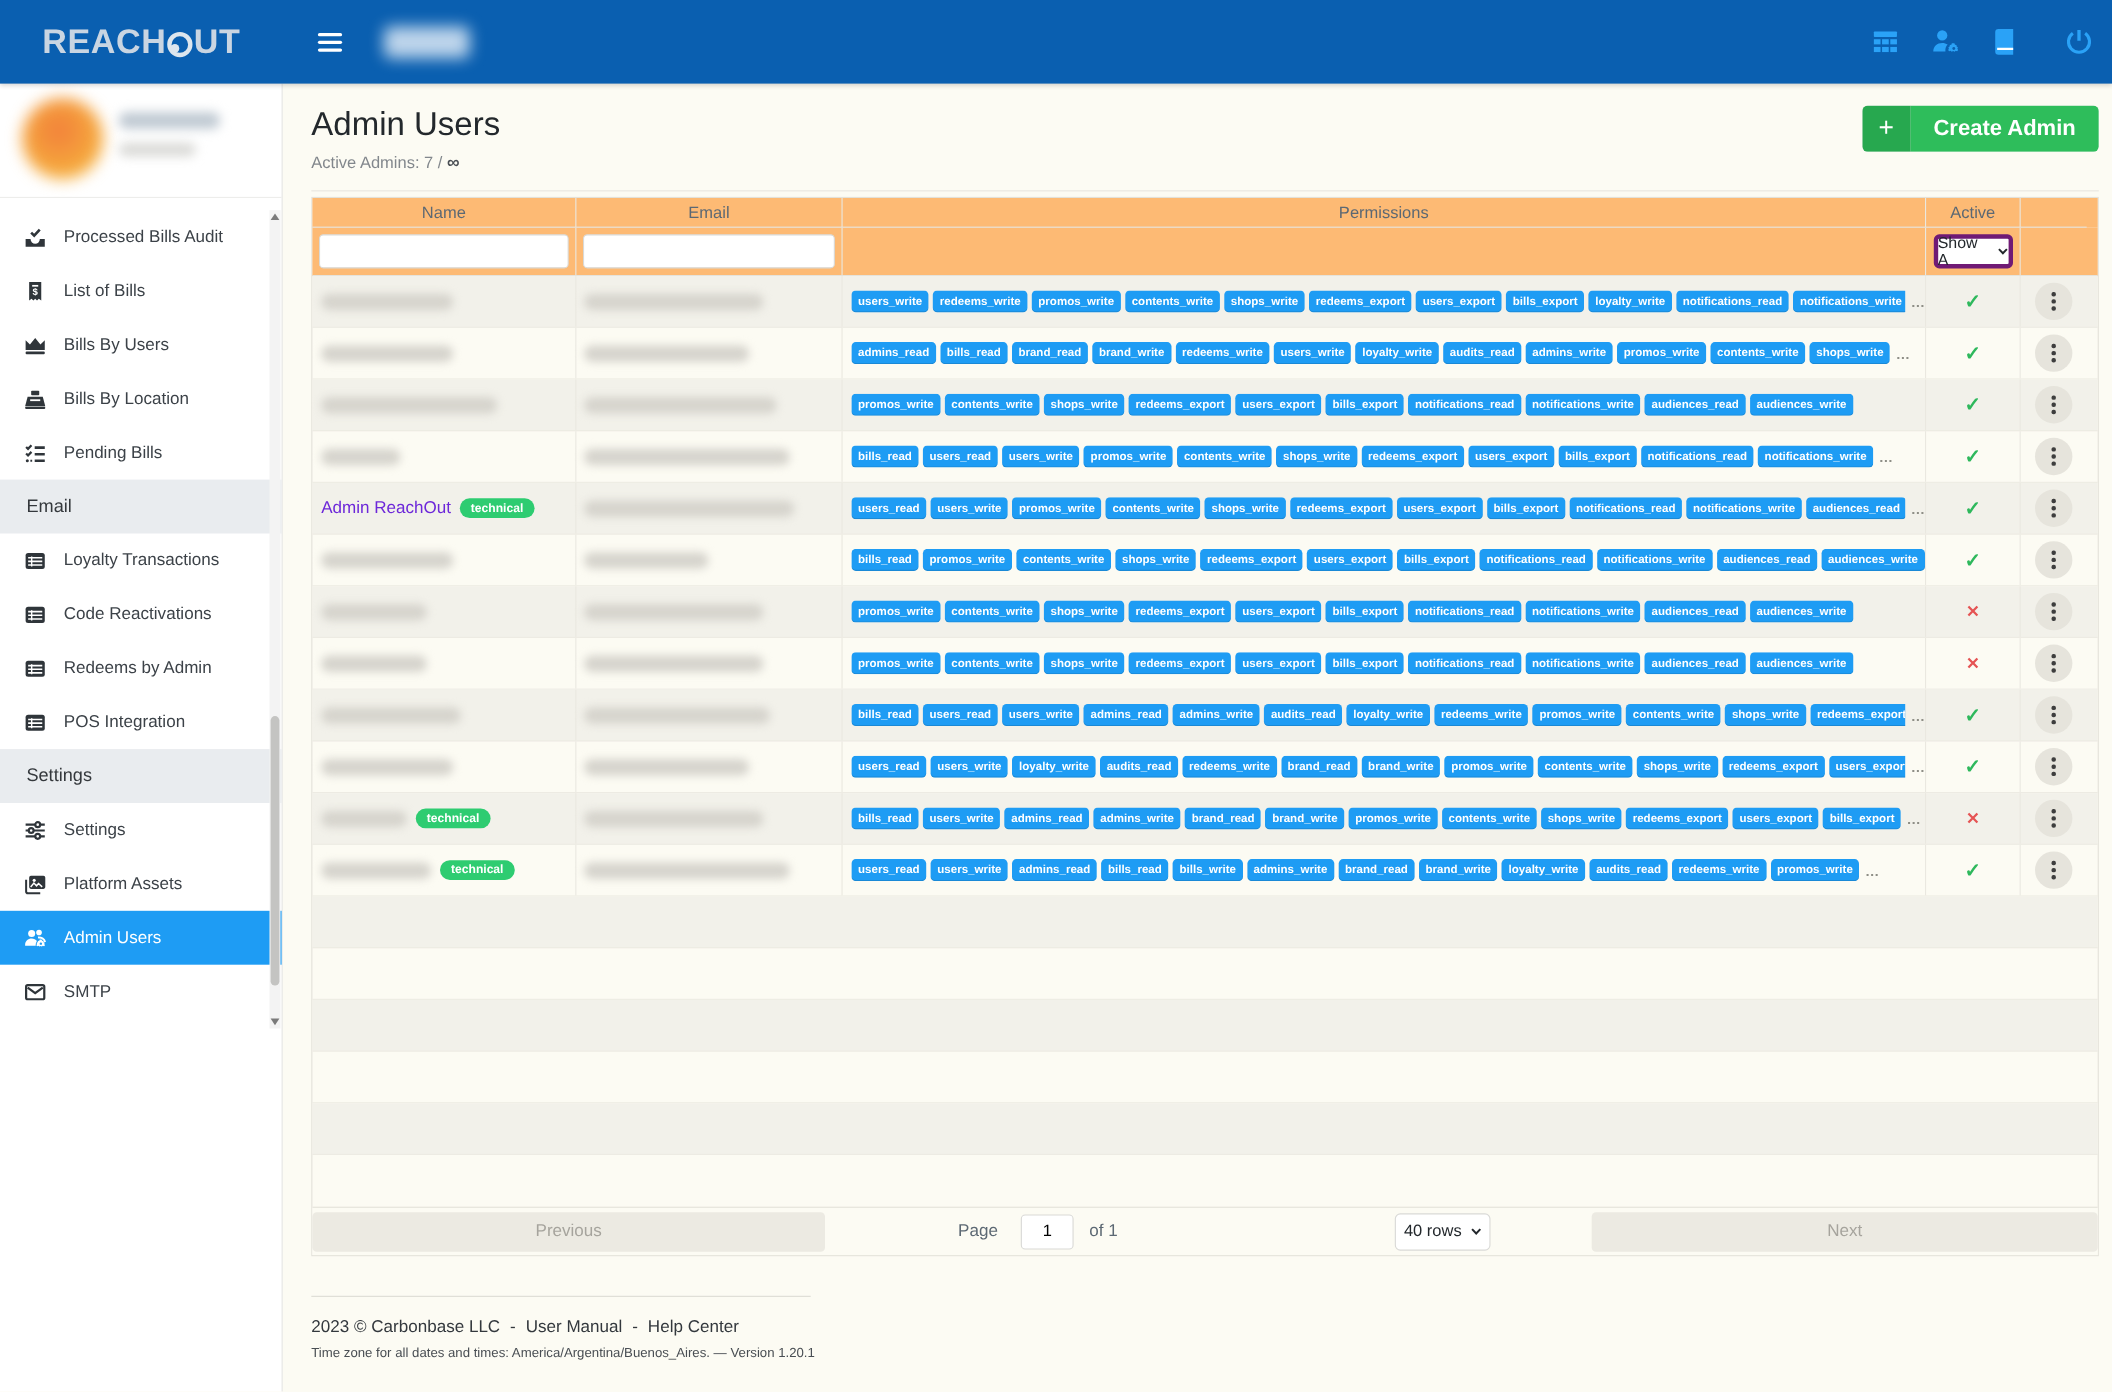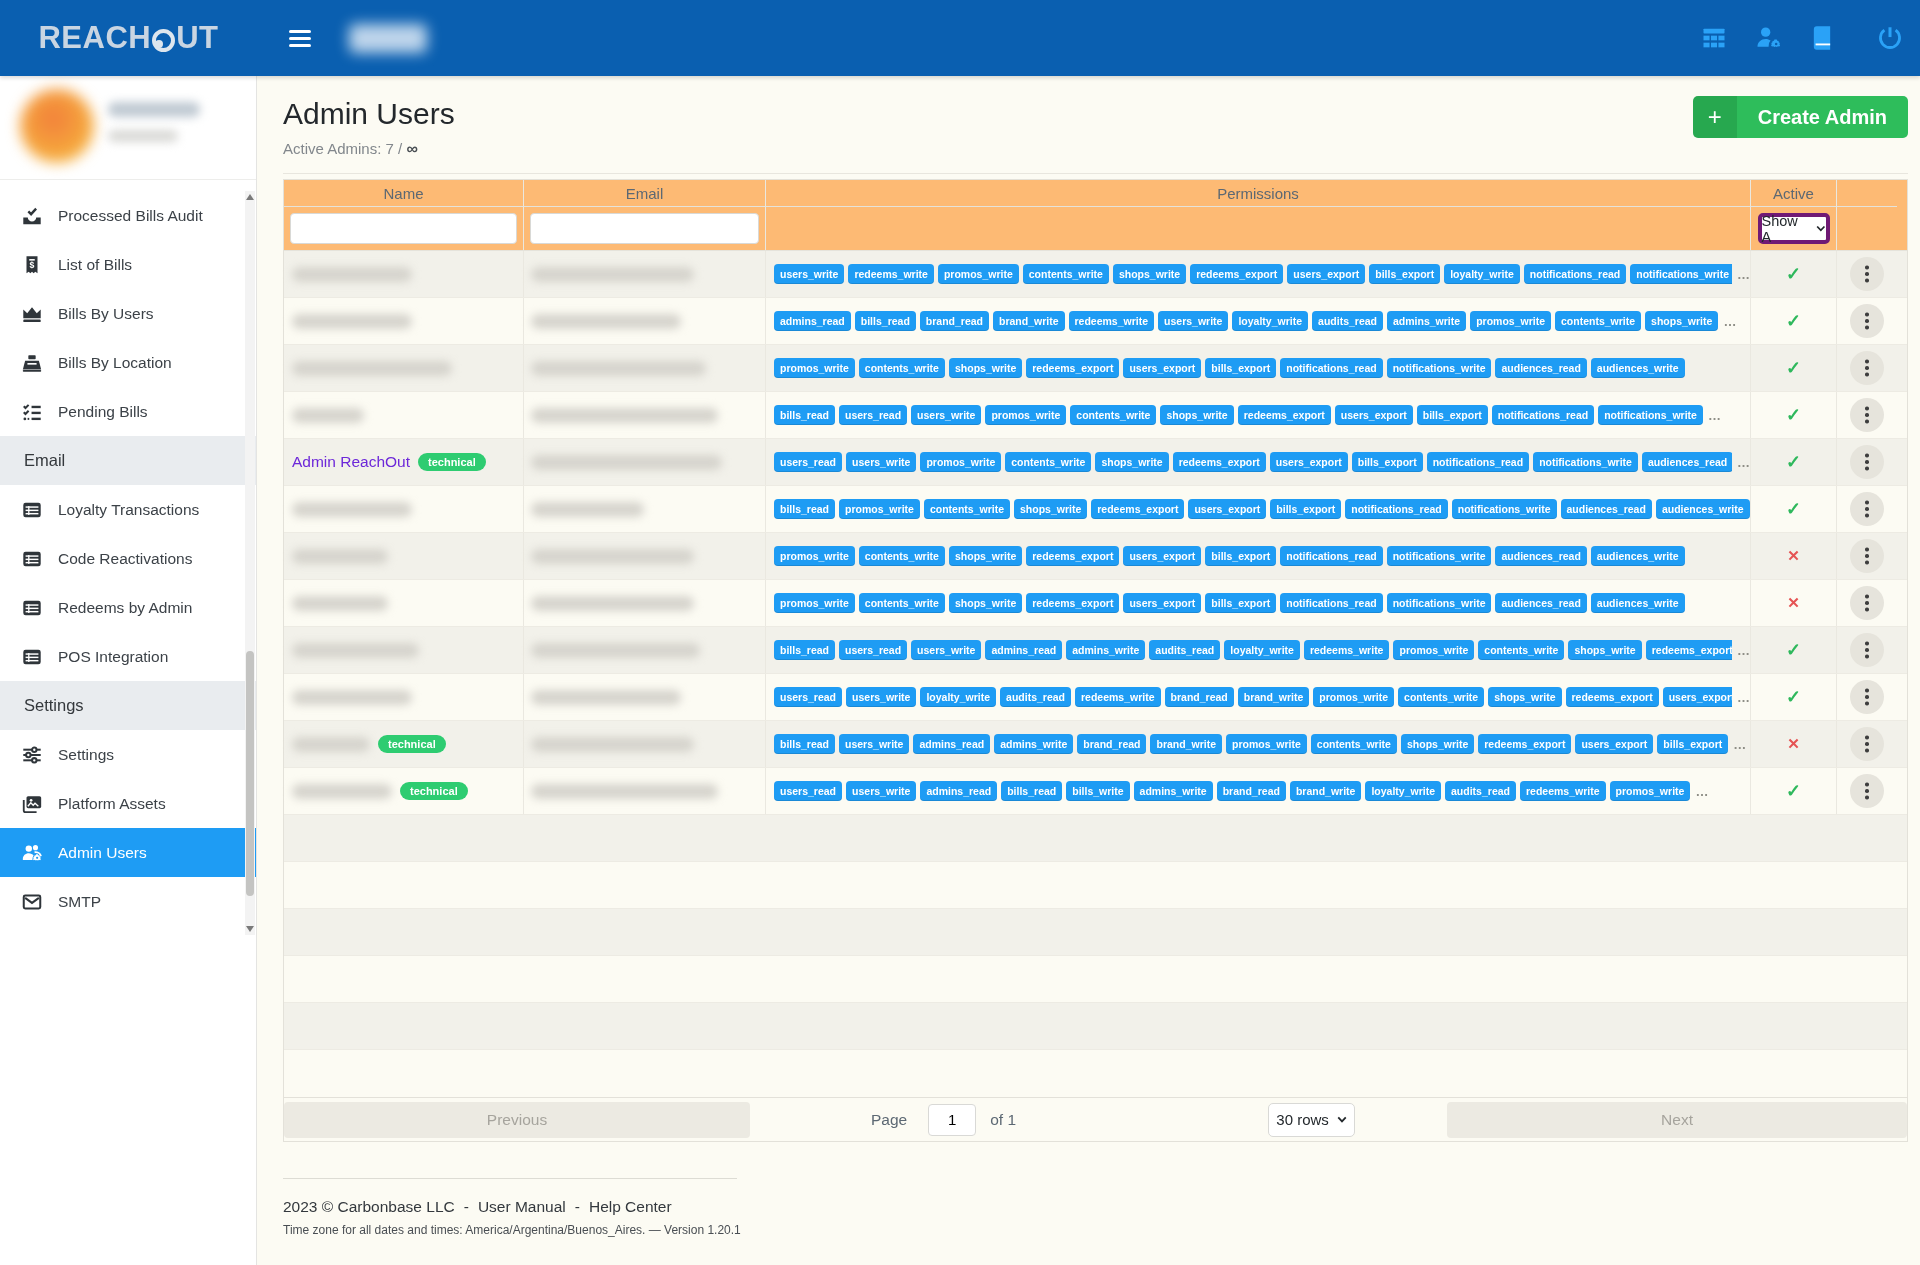--- a/index.html
+++ b/index.html
@@ -826,21 +826,21 @@
       </div>
 
     <div class="pagebar">
       <button class="pg-btn pg-prev">Previous</button>
       <div class="pg-mid">
         <span>Page</span>
         <input class="pg-input" value="1" style="">
         <span class="pg-of">of 1</span>
       </div>
       <div class="pg-select">
-        <span>30 rows</span>
+        <span>40 rows</span>
         <svg>
             <use href="#sym-chevron-down"></use>
           </svg>
       </div>
       <button class="pg-btn pg-next">Next</button>
     </div>
   </div>
 
   <div class="footer">
     <hr class="foot-rule">

